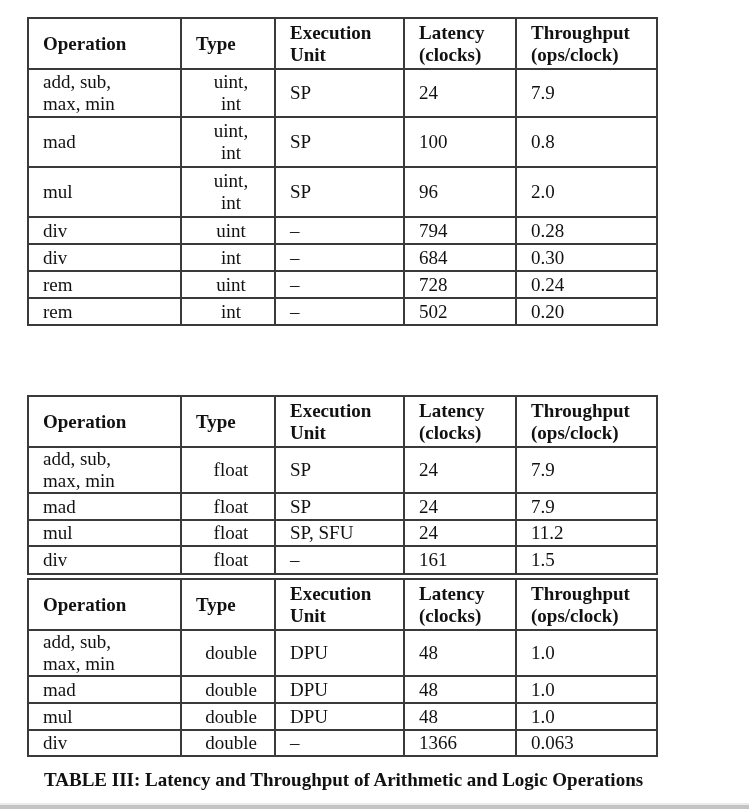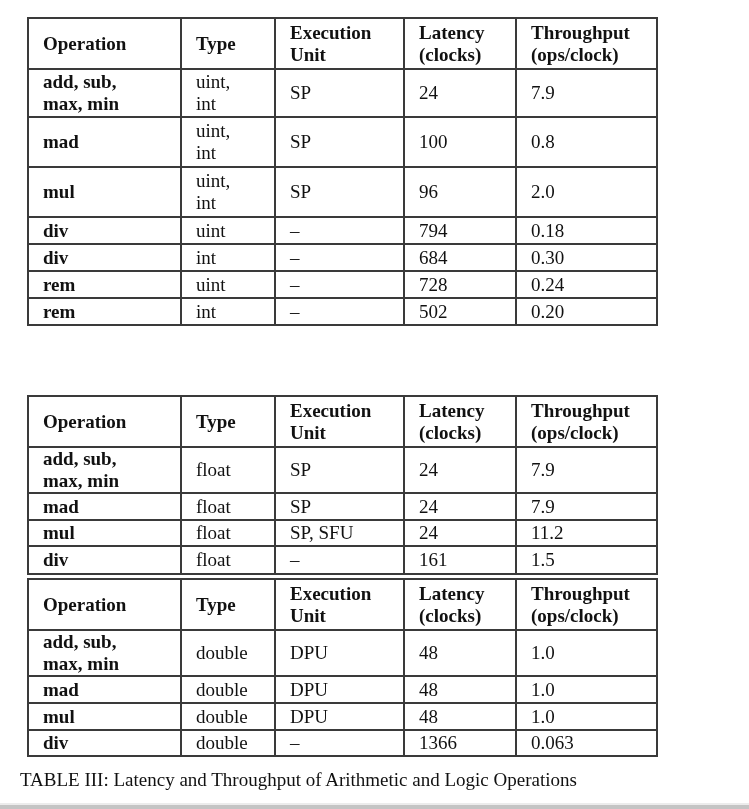--- a/index.html
+++ b/index.html
@@ -6,26 +6,26 @@
   body { width: 749px; height: 809px; position: relative; overflow: hidden;
          font-family: "Liberation Serif", "DejaVu Serif", serif; color: #111; }
   .tbl { position: absolute; left: 27px; width: 629px; border-collapse: collapse; table-layout: fixed; }
   .tbl td { border: 2px solid #3a3a3a; padding: 0 0 0 14px; font-size: 19px; line-height: 22px; vertical-align: middle; }
   .tbl col.c1 { width: 153px; }
   .tbl col.c2 { width: 94px; }
   .tbl col.c3 { width: 129px; }
   .tbl col.c4 { width: 112px; }
   .tbl col.c5 { width: 141px; }
   .tbl td.hd { font-weight: bold; }
-  .tbl td.op { font-weight: bold; margin-top: 44px; }
-  .tbl td.ty { padding-left: 14px; }
+  .tbl td.op { font-weight: normal; margin-top: 44px; }
+  .tbl td.ty { padding-left: 6px; text-align: center; }
   #t1 { top: 17px; }
   #t2 { top: 395px; }
   #t3 { top: 578px; }
-  .caption { position: absolute; left: 20px; top: 768px; font-size: 19px; line-height: 24px; white-space: nowrap; }
+  .caption { position: absolute; left: 44px; top: 768px; font-size: 19px; line-height: 24px; white-space: nowrap; font-weight: bold; }
   .bottom-bar1 { position: absolute; left: 0; top: 803px; width: 749px; height: 2px; background: #ececec; }
   .bottom-bar2 { position: absolute; left: 0; top: 805px; width: 749px; height: 4px; background: #c4c4c4; }
 </style>
 </head>
 <body>
 
 <table class="tbl" id="t1">
   <colgroup>
       <col class="c1">
       <col class="c2">
@@ -60,21 +60,21 @@
         <td class="ty"><span>uint,</span><br><span>int</span></td>
         <td class=""><span>SP</span></td>
         <td class=""><span>96</span></td>
         <td class=""><span>2.0</span></td>
       </tr>
       <tr style="height: 27px;">
         <td class="op"><span>div</span></td>
         <td class="ty"><span>uint</span></td>
         <td class=""><span>–</span></td>
         <td class=""><span>794</span></td>
-        <td class=""><span>0.18</span></td>
+        <td class=""><span>0.28</span></td>
       </tr>
       <tr style="height: 27px;">
         <td class="op"><span>div</span></td>
         <td class="ty"><span>int</span></td>
         <td class=""><span>–</span></td>
         <td class=""><span>684</span></td>
         <td class=""><span>0.30</span></td>
       </tr>
       <tr style="height: 27px;">
         <td class="op"><span>rem</span></td>

